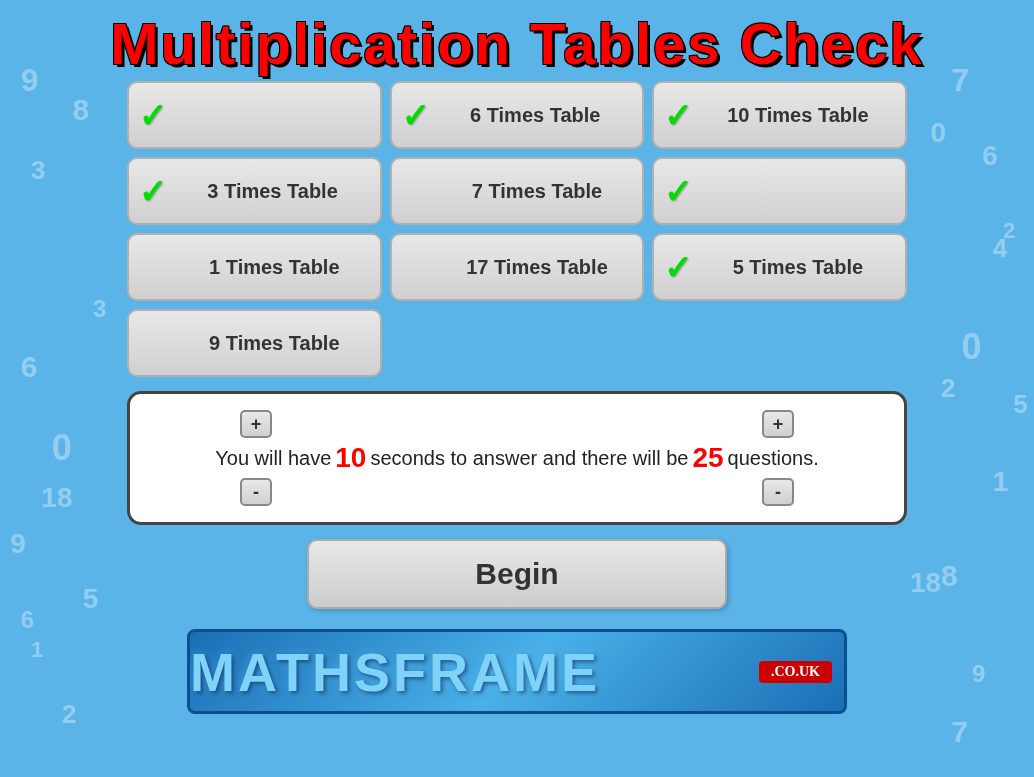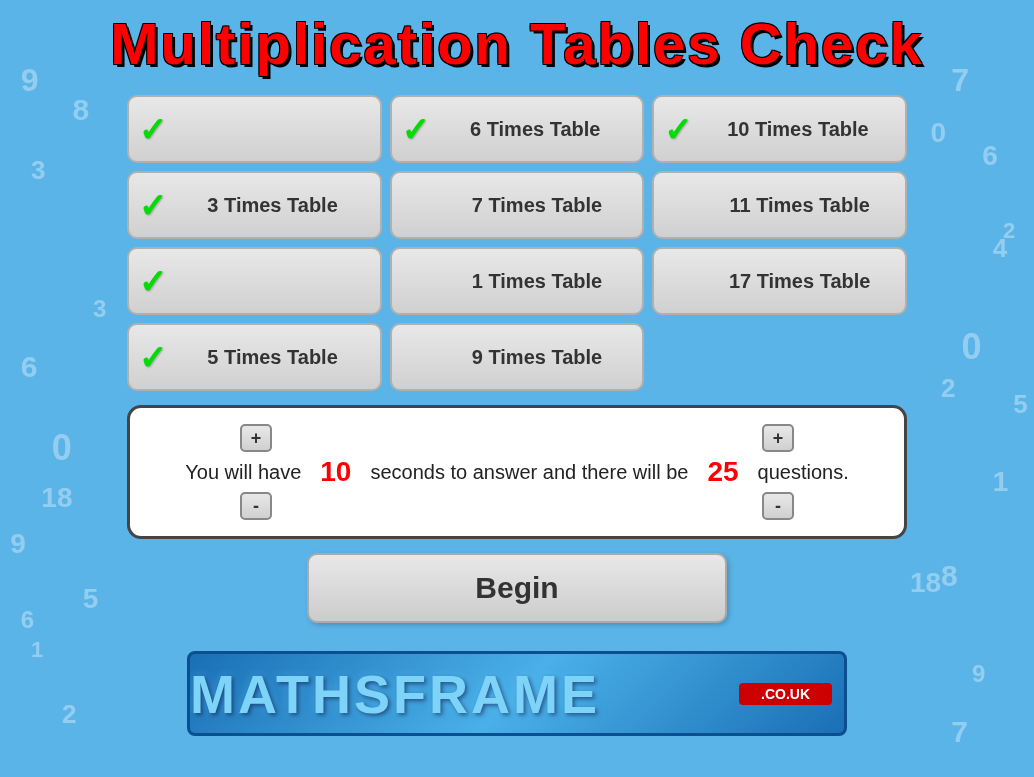--- a/index.html
+++ b/index.html
@@ -38,21 +38,21 @@
     }
 
     
     .title {
       font-size: 58px;
       font-weight: 900;
       color: #ff0000;
       text-shadow: 3px 3px 0 #000, -1px -1px 0 #000, 1px -1px 0 #000, -1px 1px 0 #000;
       font-family: Impact, Arial Black, sans-serif;
       letter-spacing: 2px;
-      margin-bottom: 18px;
+      margin-bottom: 4px;
       text-align: center;
     }
 
     
     .tables-grid {
       display: grid;
       grid-template-columns: repeat(3, 1fr);
       gap: 8px;
       width: 780px;
       margin-bottom: 14px;
@@ -99,21 +99,21 @@
       padding: 16px 30px;
       margin-bottom: 14px;
       display: flex;
       flex-direction: column;
       align-items: center;
     }
 
     .settings-row {
       display: flex;
       align-items: center;
-      gap: 19px;
+      gap: 4px;
       font-size: 20px;
       color: #333;
     }
 
     .settings-text {
       font-size: 20px;
       color: #222;
     }
 
     .red-val {
@@ -141,21 +141,21 @@
     .begin-btn {
       width: 420px;
       padding: 16px 0;
       font-size: 30px;
       font-weight: bold;
       color: #333;
       background: linear-gradient(to bottom, #e8e8e8, #cccccc);
       border: 2px solid #aaa;
       border-radius: 10px;
       cursor: pointer;
-      margin-bottom: 28px;
+      margin-bottom: 20px;
       text-align: center;
       box-shadow: 2px 2px 5px rgba(0,0,0,0.2);
     }
 
     
     .logo-bar {
       width: 660px;
       height: 85px;
       background: linear-gradient(135deg, #1a6fb5 0%, #4ab0e8 50%, #1a6fb5 100%);
       border: 3px solid #0a5090;
@@ -177,23 +177,23 @@
 
     .logo-uk {
       position: absolute;
       right: 12px;
       top: 50%;
       transform: translateY(-50%);
       background: #cc0000;
       color: white;
       font-size: 14px;
       font-weight: bold;
-      padding: 3px 22px;
+      padding: 3px 12px;
       border-radius: 4px;
-      font-family: Liberation Sans, sans-serif;
+      font-family: Liberation Serif, serif;
     }
 
     .full-settings {
       display: flex;
       flex-direction: column;
       align-items: center;
       width: 100%;
     }
   </style>
 </head>
@@ -244,24 +244,20 @@
       </div>
       <div class="table-btn">
         <span class="check">✓</span>
         <span class="btn-label">3 Times Table</span>
       </div>
       <div class="table-btn">
         <span style="width: 40px; flex-shrink: 0;"></span>
         <span class="btn-label">7 Times Table</span>
       </div>
       <div class="table-btn">
-        <span style="width: 40px; flex-shrink: 0;"></span>
-        <span class="btn-label">11 Times Table</span>
-      </div>
-      <div class="table-btn">
         <span class="check">✓</span>
       </div>
       <div class="table-btn">
         <span style="width: 40px; flex-shrink: 0;"></span>
         <span class="btn-label">1 Times Table</span>
       </div>
       <div class="table-btn">
         <span style="width: 40px; flex-shrink: 0;"></span>
         <span class="btn-label">17 Times Table</span>
       </div>

